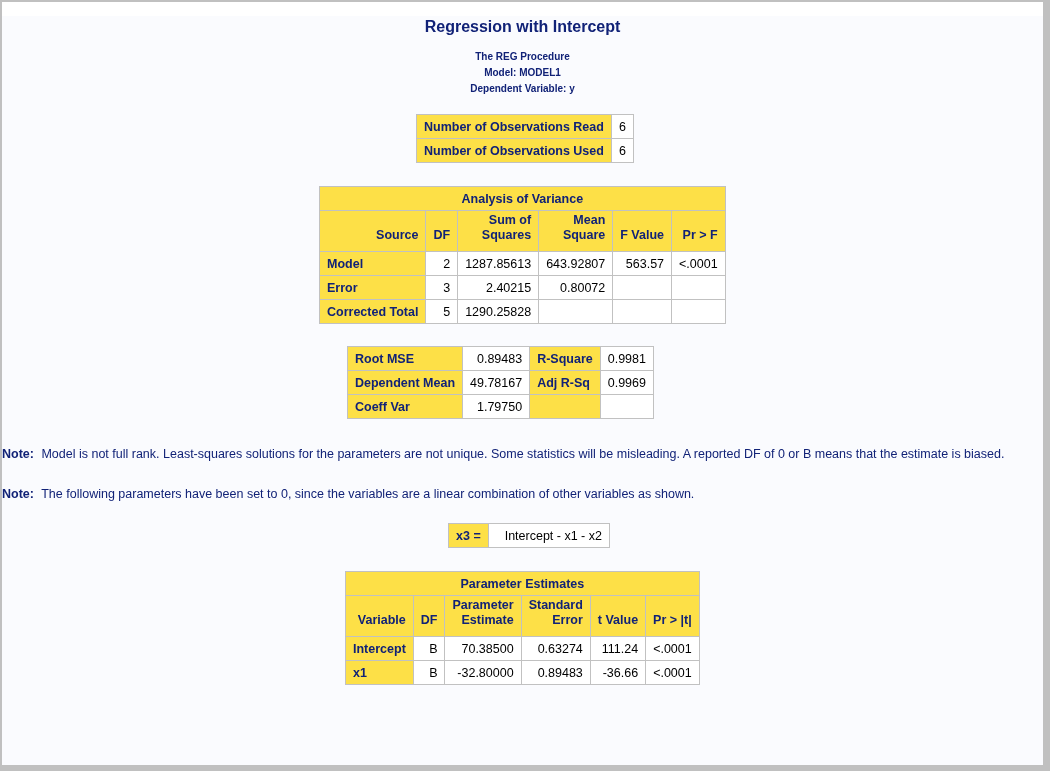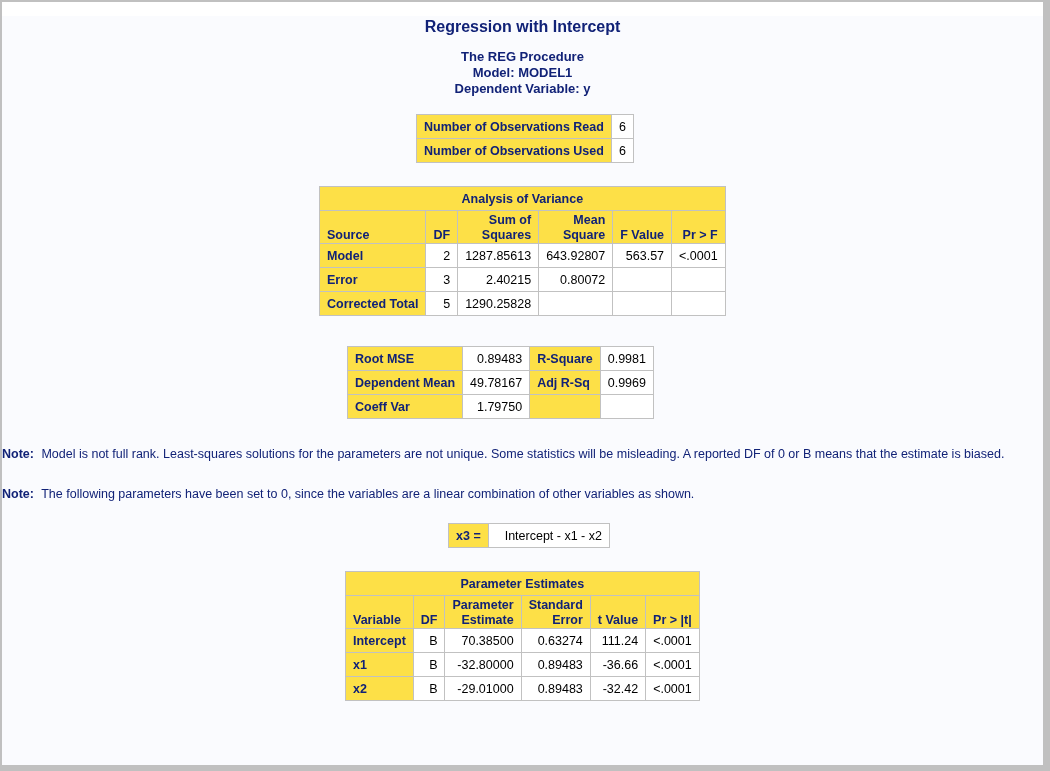--- a/index.html
+++ b/index.html
@@ -15,21 +15,21 @@
     border-top: 14px solid #ffffff;
     box-sizing: border-box;
   }
   .content { position: relative; width: 100%; }
   .title {
     position: absolute; top: 2px; left: 0; width: 100%;
     text-align: center; font-weight: bold; font-size: 16px;
   }
   .proc {
     position: absolute; top: 33px; left: 0; width: 100%;
-    text-align: center; font-weight: bold; font-size: 13px; line-height: 16px;
+    text-align: center; font-weight: bold; font-size: 10px; line-height: 16px;
   }
   table.sas {
     position: absolute;
     border-collapse: collapse;
     font-size: 12.5px;
     background: #ffffff;
   }
   table.sas td, table.sas th {
     border: 1px solid #c1c1c1;
     padding: 0 7px;
@@ -37,22 +37,22 @@
     white-space: nowrap;
   }
   table.sas th {
     background: #fde047;
     font-weight: bold;
     color: #112277;
   }
   table.sas td { color: #000000; text-align: right; }
   table.sas th.rowh { text-align: left; }
   table.sas th.caption { text-align: center; font-weight: bold; }
-  table.sas th.colh { text-align: right; vertical-align: bottom; line-height: 15px; padding-bottom: 0; }
-  table.sas th.colh.left { text-align: left; }
+  table.sas th.colh { text-align: right; vertical-align: bottom; line-height: 15px; padding-bottom: 8px; }
+  table.sas th.colh.left { text-align: right; }
   .note {
     position: absolute; left: 0; width: 100%;
     text-align: left; font-size: 12.5px; color: #112277;
   }
   .note b { font-weight: bold; margin-right: 4px; }
   .note span.txt { color: #112277; }
 </style>
 </head>
 <body>
 
@@ -193,24 +193,16 @@
         <td>&lt;.0001</td>
       </tr>
       <tr>
         <th class="rowh">x1</th>
         <td>B</td>
         <td>-32.80000</td>
         <td>0.89483</td>
         <td>-36.66</td>
         <td>&lt;.0001</td>
       </tr>
-      <tr>
-        <th class="rowh">x2</th>
-        <td>B</td>
-        <td>-29.01000</td>
-        <td>0.89483</td>
-        <td>-32.42</td>
-        <td>&lt;.0001</td>
-      </tr>
     </tbody>
       </table>
   </div>
 </div>
 
 </body></html>

